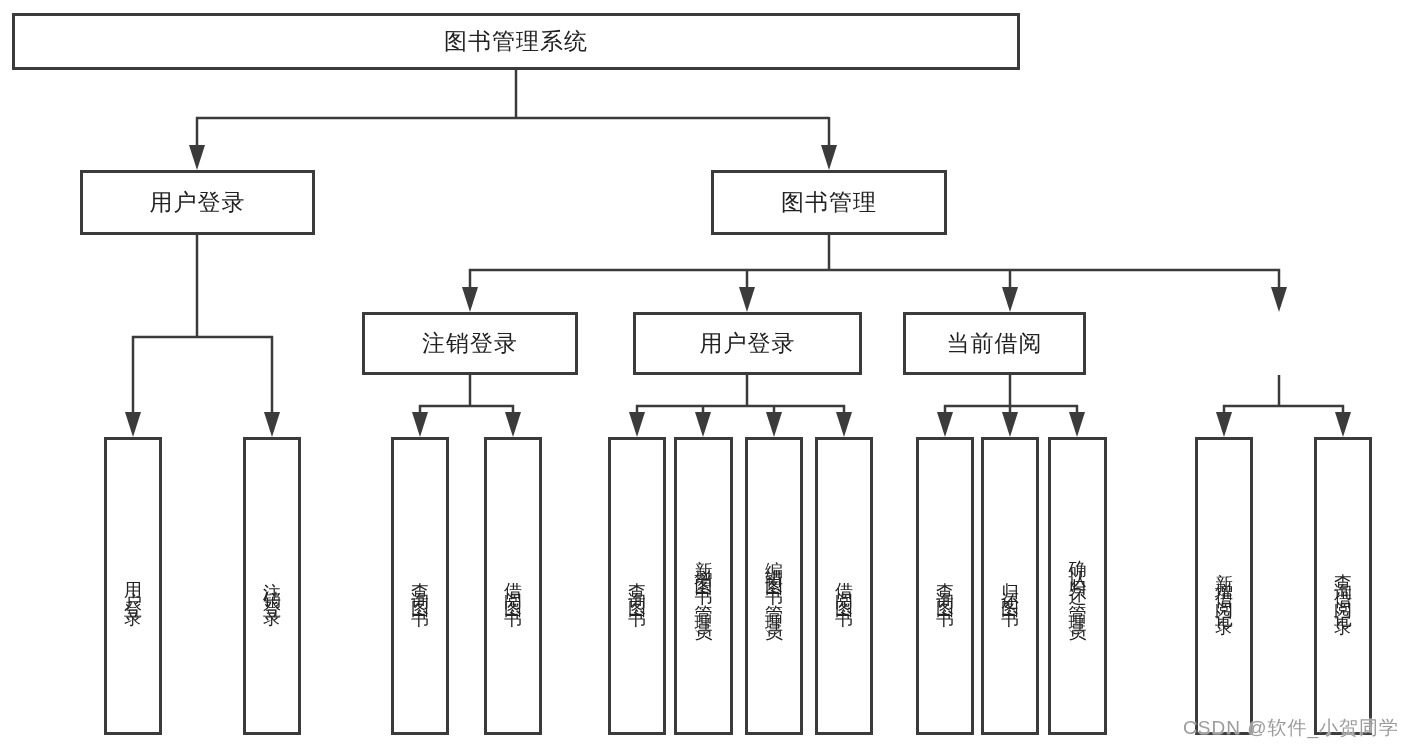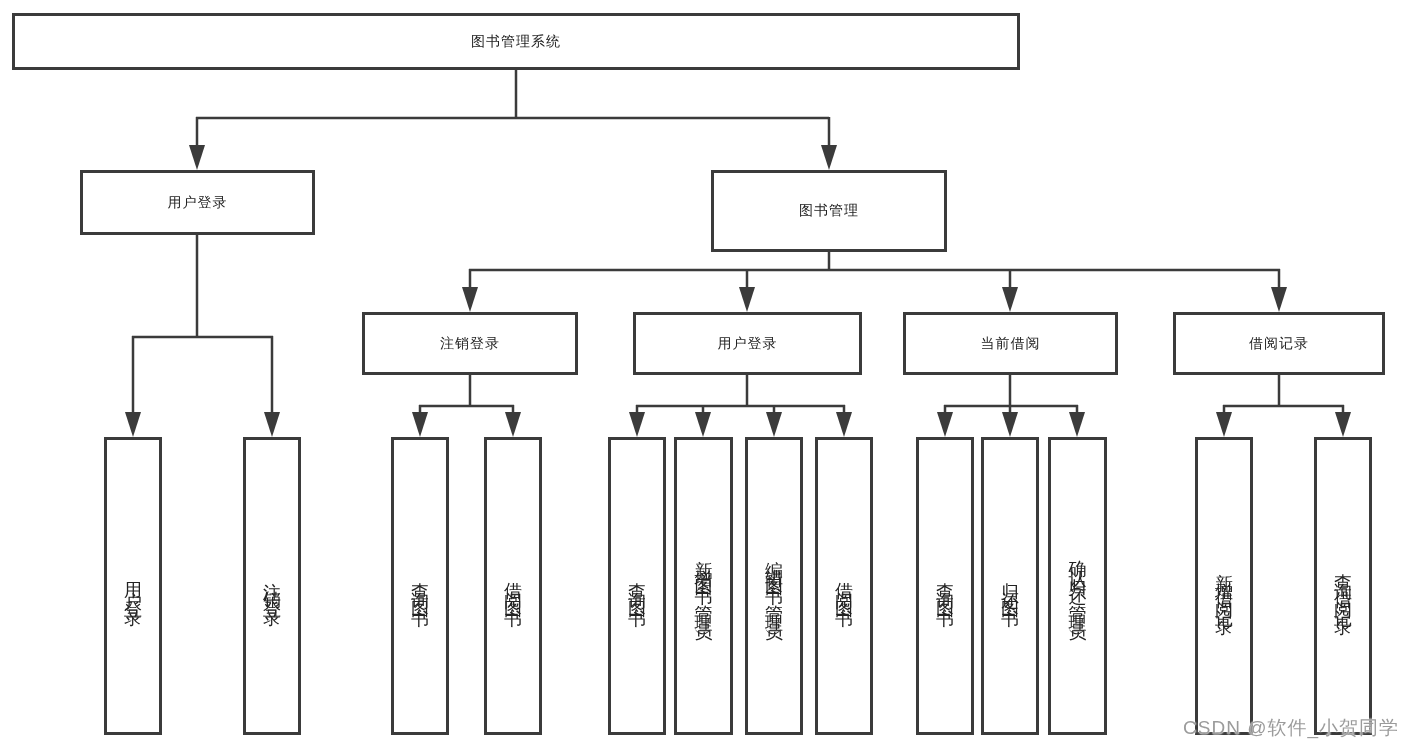--- a/index.html
+++ b/index.html
@@ -16,21 +16,21 @@
     overflow:hidden;
   }
   #connectors{position:absolute;left:0;top:0;z-index:1;}
   .node{
     position:absolute;
     box-sizing:border-box;
     border:3px solid var(--line);
     background:#ffffff;
     display:flex;align-items:center;justify-content:center;
     color:var(--text);
-    font-size:14px;
+    font-size:23px;
     letter-spacing:1px;
     z-index:2;
   }
   .leaf{
     writing-mode:vertical-rl;
     text-orientation:mixed;
     letter-spacing:0.5em;
     font-size:18px;
     line-height:1;
   }
@@ -116,26 +116,25 @@
       <polygon points="1002,412 1018,412 1010,437"></polygon>
       <polygon points="1069,412 1085,412 1077,437"></polygon>
       <polygon points="1216,412 1232,412 1224,437"></polygon>
       <polygon points="1335,412 1351,412 1343,437"></polygon>
     </g>
   </svg>
 
   <div class="node" style="left:12px;top:13px;width:1008px;height:57px">图书管理系统</div>
 
   <div class="node" style="left:80px;top:170px;width:235px;height:65px">用户登录</div>
-  <div class="node" style="left:711px;top:170px;width:236px;height:82px">图书管理</div>
+  <div class="node" style="left:711px;top:170px;width:236px;height:65px">图书管理</div>
 
   <div class="node" style="left:362px;top:312px;width:216px;height:63px">注销登录</div>
   <div class="node" style="left:633px;top:312px;width:229px;height:63px">用户登录</div>
-  <div class="node" style="left:903px;top:312px;width:215px;height:63px">当前借阅</div>
-  <div class="node" style="left:1173px;top:312px;width:212px;height:63px">借阅记录</div>
+  <div class="node" style="left:903px;top:312px;width:183px;height:63px">当前借阅</div>
 
   <div class="node leaf" style="left:104px;top:437px;width:58px;height:298px">用户登录</div>
   <div class="node leaf" style="left:243px;top:437px;width:58px;height:298px">注销登录</div>
 
   <div class="node leaf" style="left:391px;top:437px;width:58px;height:298px">查询图书</div>
   <div class="node leaf" style="left:484px;top:437px;width:58px;height:298px">借阅图书</div>
 
   <div class="node leaf" style="left:608px;top:437px;width:58px;height:298px">查询图书</div>
   <div class="node leaf" style="left:674px;top:437px;width:59px;height:298px">新增图书（管理员）</div>
   <div class="node leaf" style="left:745px;top:437px;width:58px;height:298px">编辑图书（管理员）</div>

